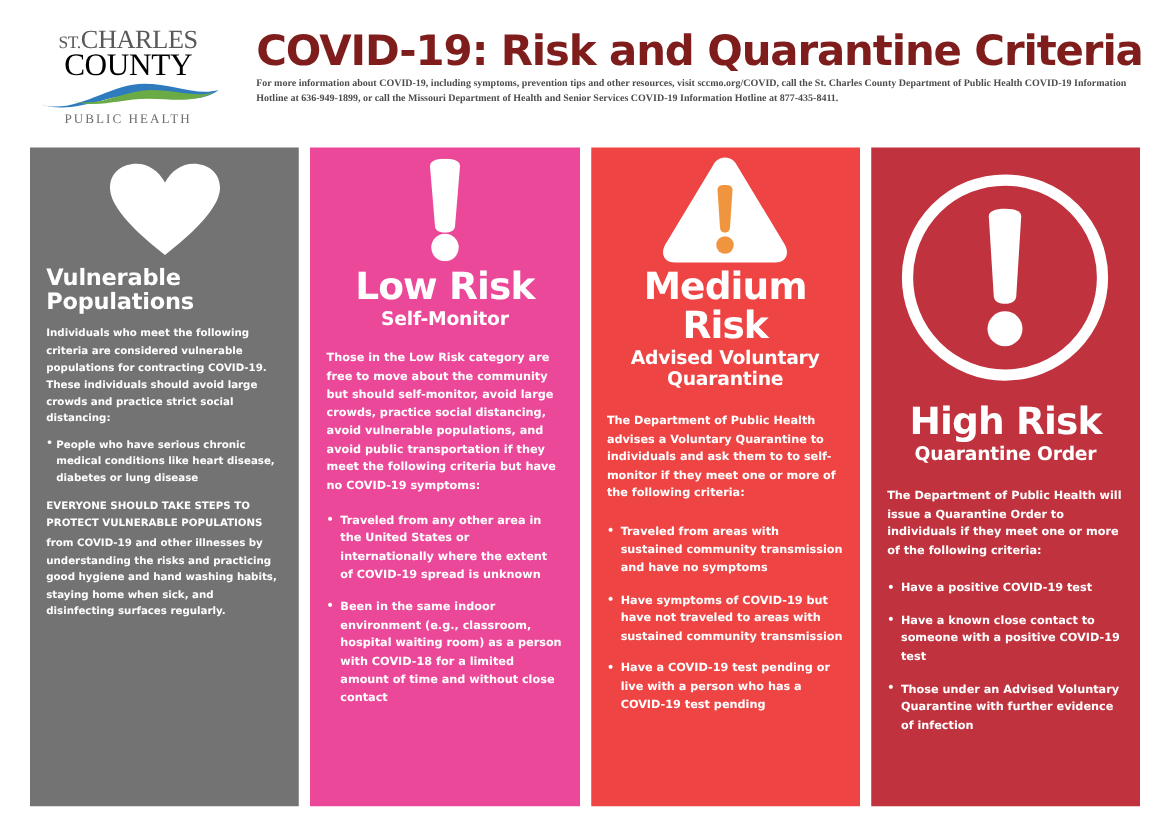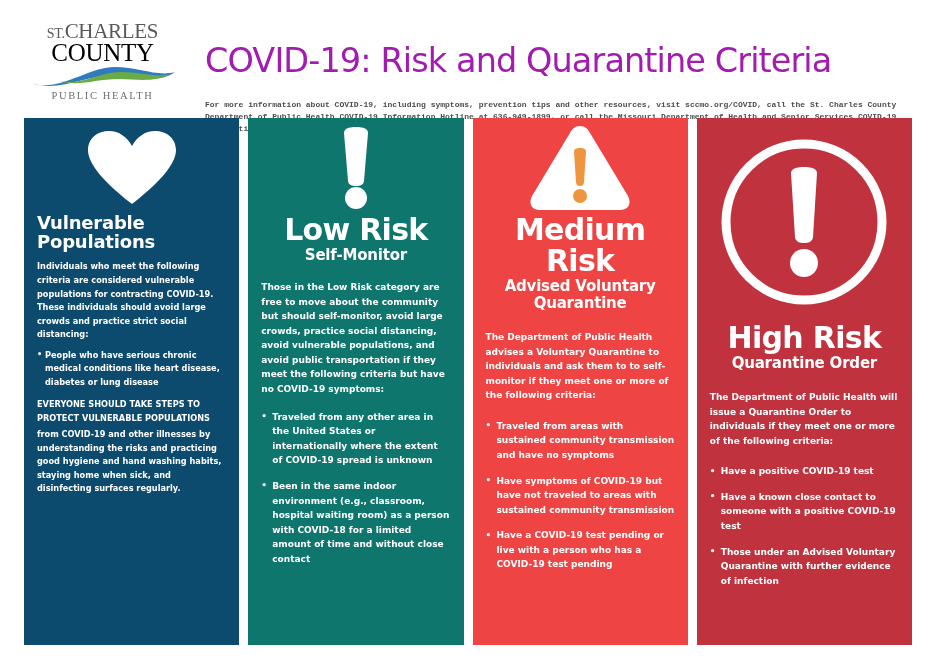--- a/index.html
+++ b/index.html
@@ -63,57 +63,56 @@
     margin-top: 1px;
   }
 
   .header-text {
     flex: 1;
     padding-top: 24px;
     padding-right: 14px;
   }
   .main-title {
     font-family: "DejaVu Sans", sans-serif;
-    font-weight: normal;
+    font-weight: bold;
     font-size: 33.5px;
     letter-spacing: -0.9px;
-    color: #a21caf;
+    color: #7f1d1d;
     line-height: 1.02;
     white-space: nowrap;
-    margin-top: 20px;
   }
   .sub-title {
-    font-family: Liberation Mono, monospace;
+    font-family: Liberation Serif, serif;
     font-weight: bold;
     font-size: 8px;
     color: #4d4d4f;
     line-height: 1.52;
-    margin-top: 21px;
+    margin-top: 3px;
     max-width: 700px;
   }
 
   
   .panels {
     position: absolute;
     left: 24px;
     top: 118px;
     width: 888px;
     height: 527px;
     display: flex;
     gap: 9px;
   }
   .panel {
     flex: 1;
     position: relative;
     padding: 0 13px;
     box-sizing: border-box;
     overflow: hidden;
   }
-  .panel.blue   { background: #0c4a6e; }
-  .panel.green  { background: #0f766e; }
+  .panel.blue   { background: #737373; }
+  .panel.green  { background: #ec4899; }
   .panel.orange { background: #ef4444; }
   .panel.red    { background: #c0323e; }
 
   .icon-wrap {
     height: 92px;
     display: flex;
     align-items: center;
     justify-content: center;
     margin-top: 4px;
   }

